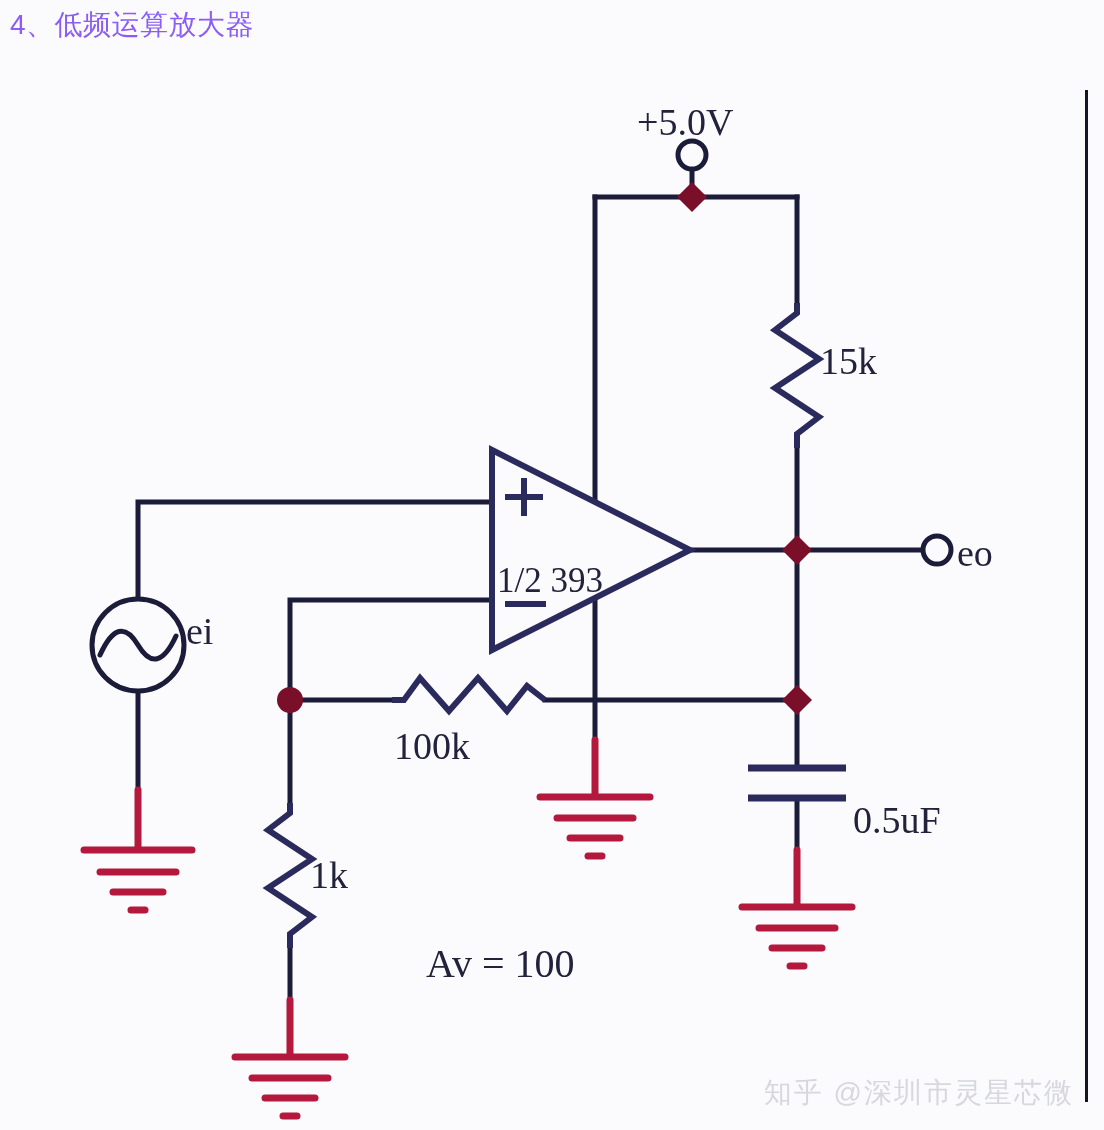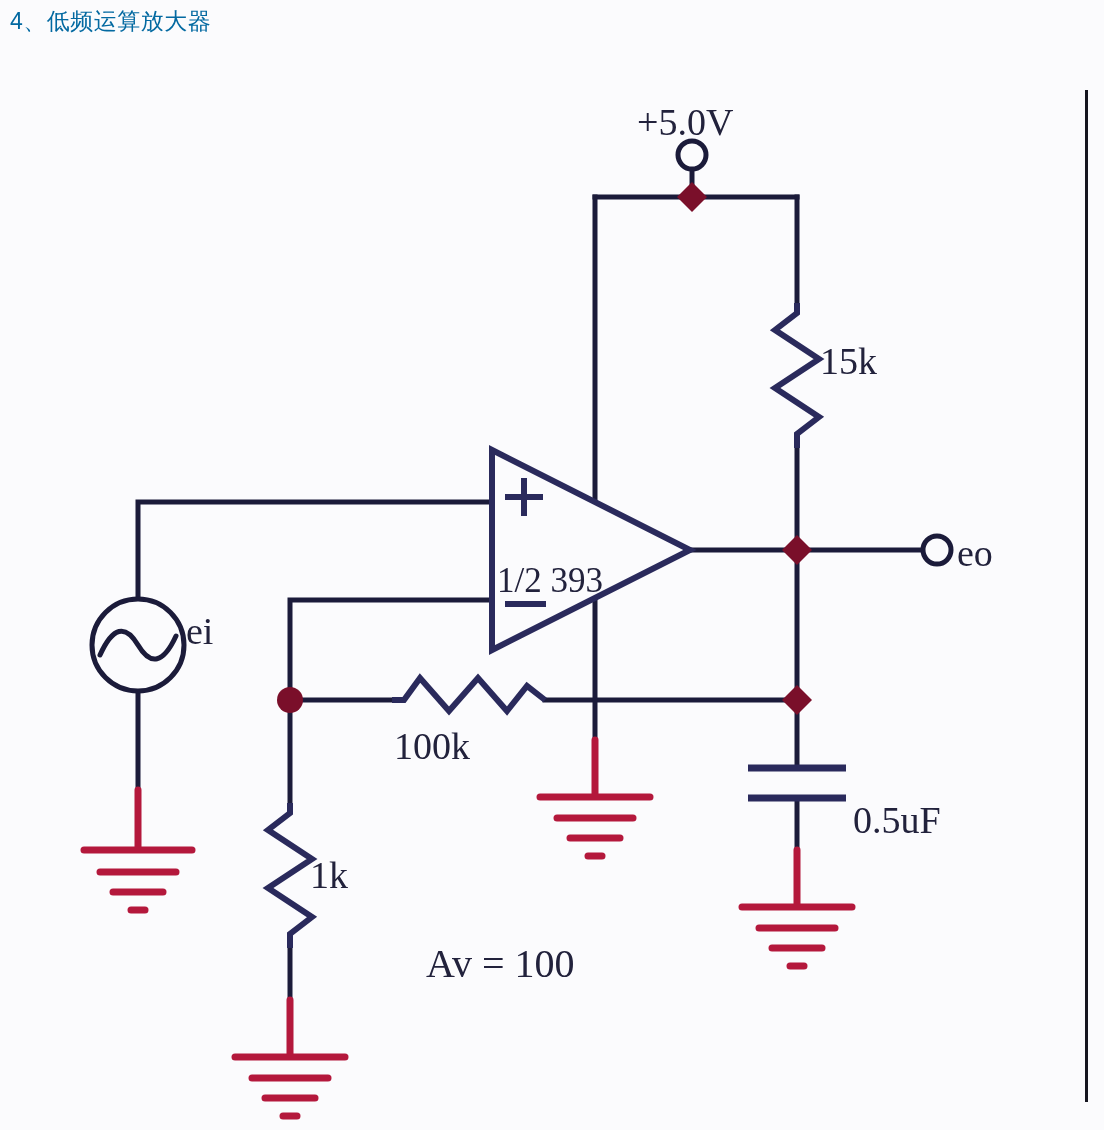--- a/index.html
+++ b/index.html
@@ -15,22 +15,22 @@
     width: 1104px;
     height: 1130px;
     background: #fbfbfd;
     overflow: hidden;
   }
   #title {
     position: absolute;
     left: 10px;
     top: 6px;
     font-family: "Liberation Sans", sans-serif;
-    font-size: 23px;
-    color: #0369a1;
+    font-size: 28px;
+    color: #8b5cf6;
     letter-spacing: 0.5px;
     white-space: nowrap;
   }
   #schematic {
     position: absolute;
     left: 0;
     top: 0;
   }
   #watermark {
     position: absolute;
@@ -181,13 +181,14 @@
 
     <text class="lbl" x="310" y="888" font-size="38">1k</text>
 
     <text class="lbl" x="853" y="833" font-size="38">0.5uF</text>
 
     <text class="lbl" x="426" y="977" font-size="40">Av = 100</text>
   </svg>
 
   <div id="right-rule"></div>
 
+  <div id="watermark">知乎 @深圳市灵星芯微</div>
 </div>
 
 </body></html>

